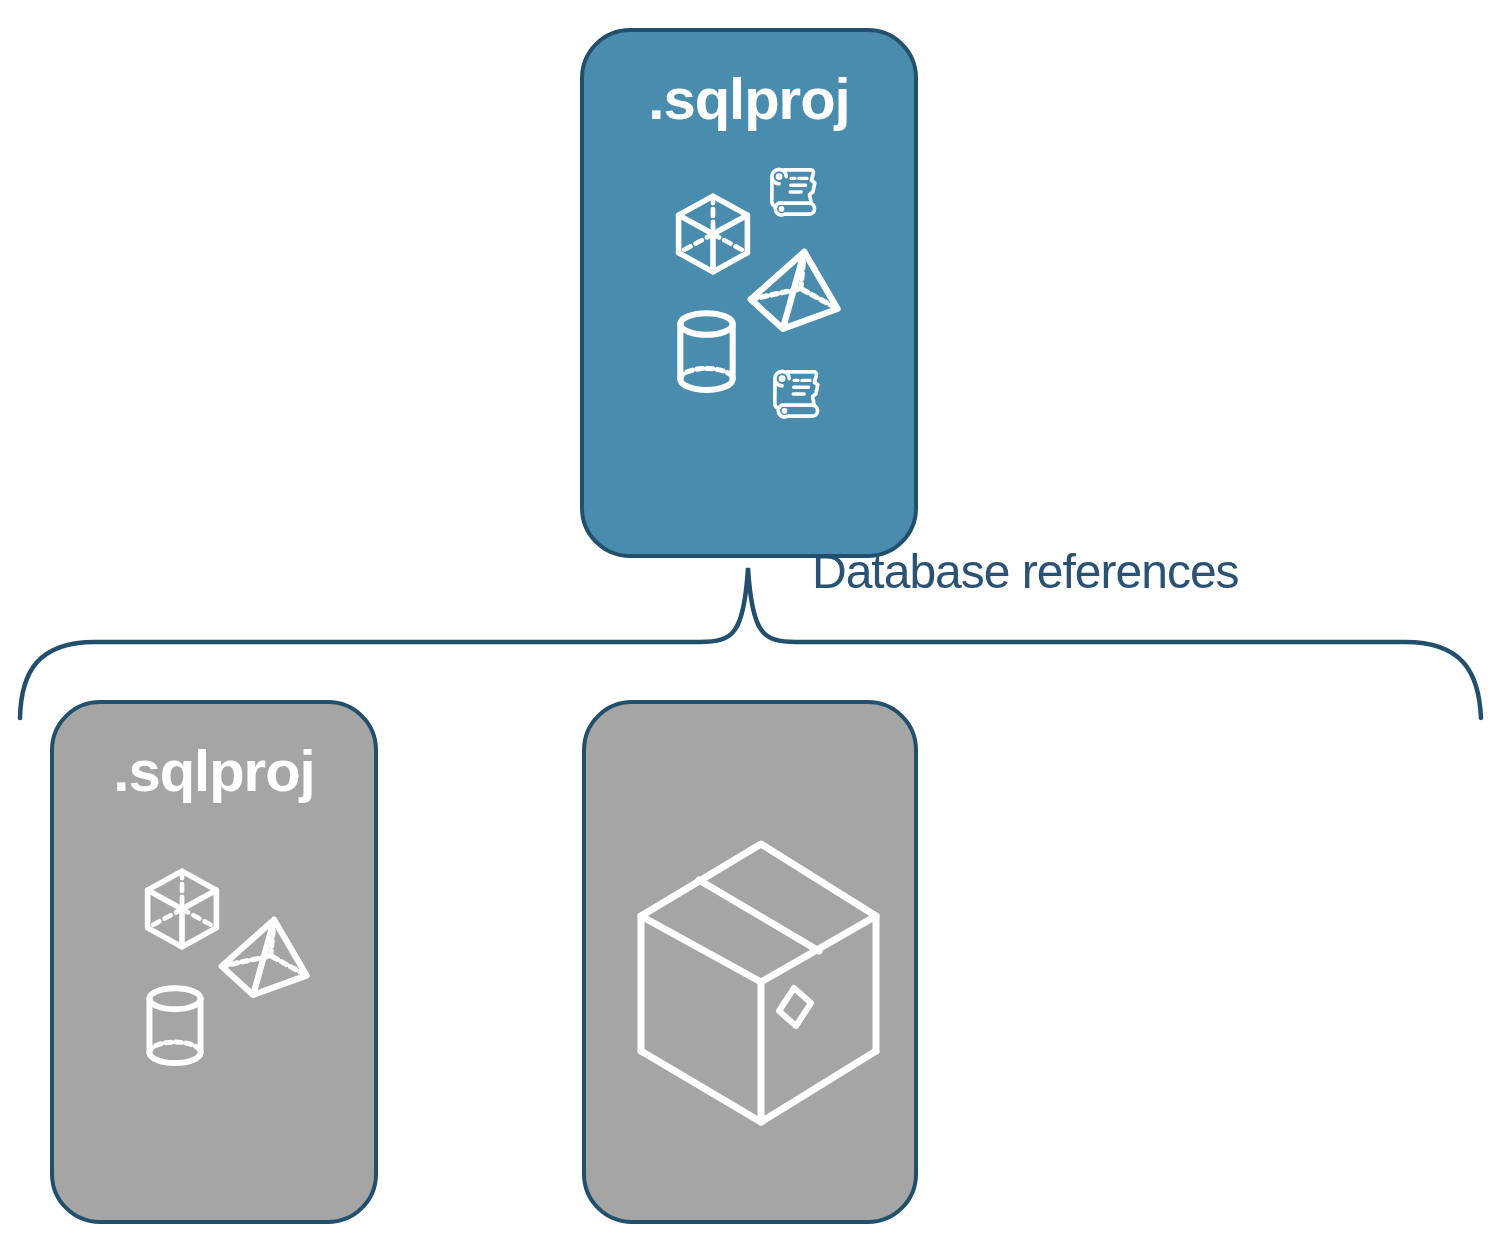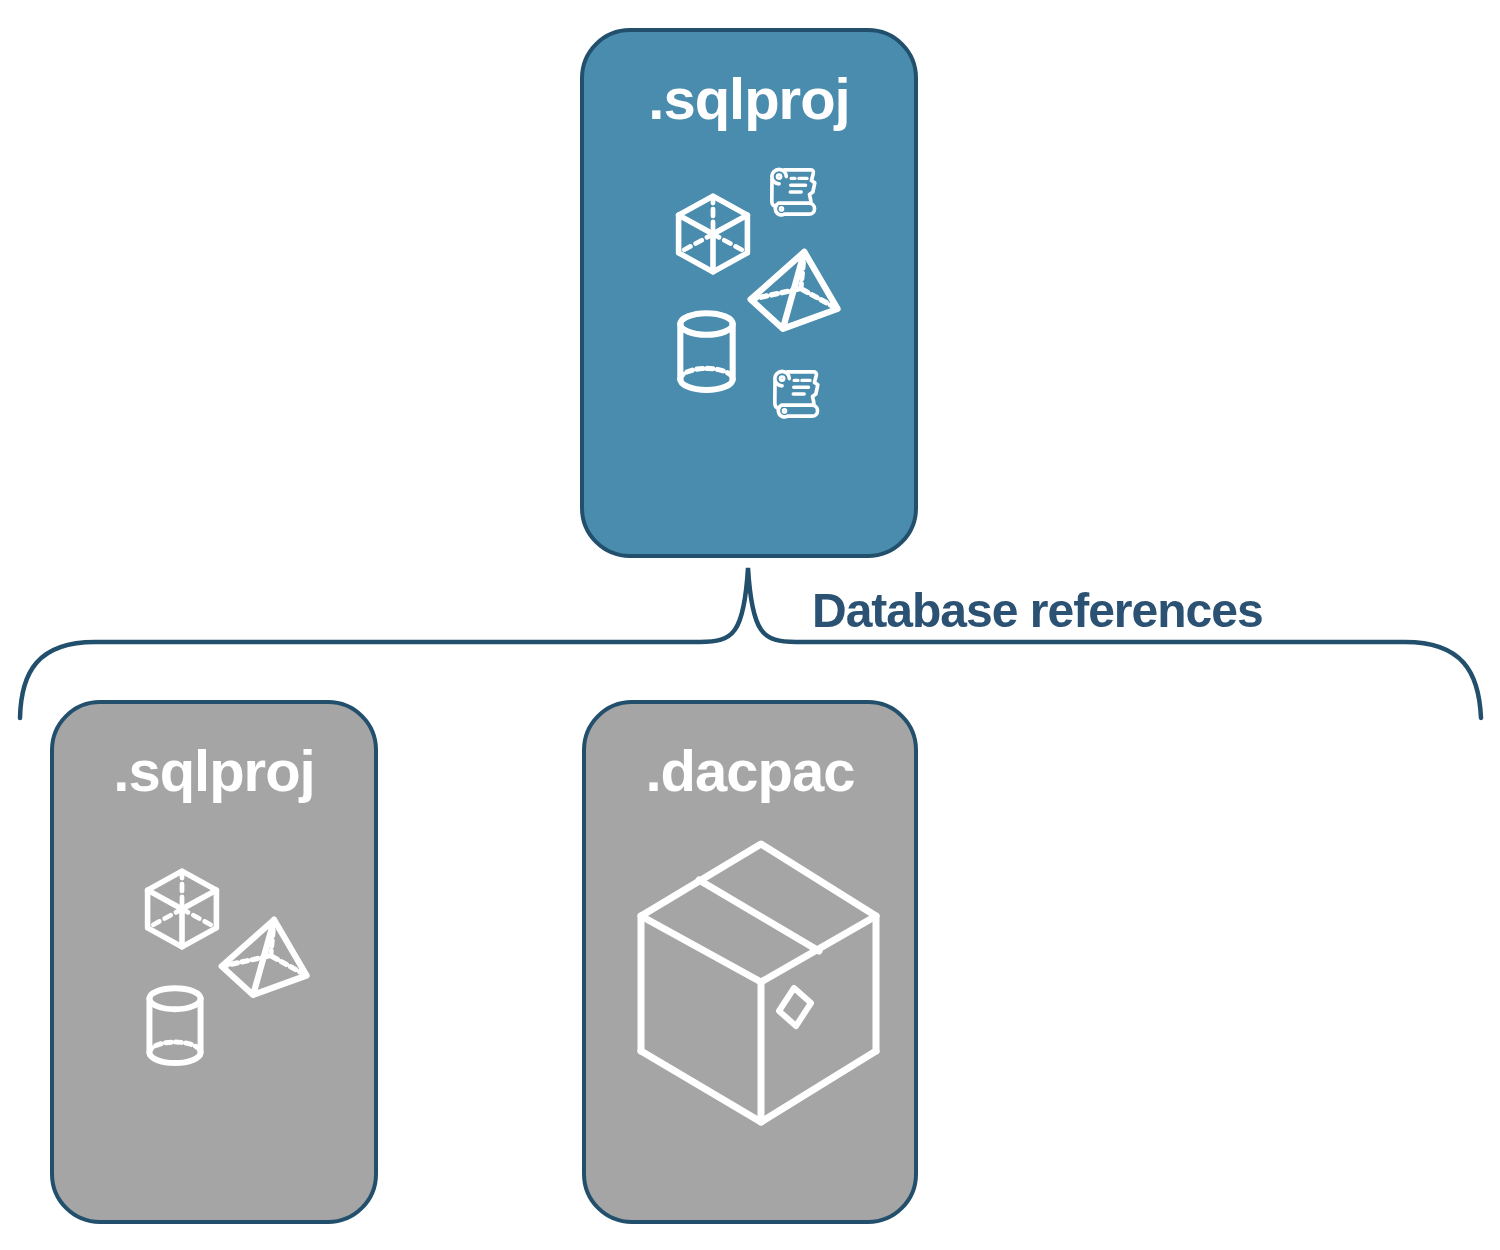--- a/index.html
+++ b/index.html
@@ -17,22 +17,22 @@
   .card-child{top:700px;height:524px;background:var(--child-card-fill,#A5A5A5);}
   .card-child.c1{left:50px;width:328px;}
   .card-child.c2{left:582px;width:336px;}
   .card-child.c3{left:1112px;width:340px;}
   .card-title{
     margin-top:38px;text-align:center;
     color:#ffffff;font-weight:bold;font-size:58px;line-height:1.0;
     letter-spacing:-1px;
   }
   .connector-label{
-    position:absolute;left:812px;top:583px;width:560px;
-    font-size:48px;font-weight:bold;color:var(--connector-text,#2B5273);
+    position:absolute;left:812px;top:544px;width:560px;
+    font-size:48px;font-weight:normal;color:var(--connector-text,#2B5273);
     letter-spacing:-1px;white-space:nowrap;
   }
   .brace{position:absolute;left:0;top:0;}
   .brace path{stroke:var(--outline,#22506C);stroke-width:4.5;fill:none;stroke-linecap:round;}
   .ic{position:absolute;}
   .ic path, .ic ellipse, .ic circle, .ic rect{
     stroke:var(--icon-stroke,#ffffff);fill:none;
     stroke-linecap:round;stroke-linejoin:round;
   }
   .ic .fillw{fill:var(--icon-stroke,#ffffff);stroke:none;}
@@ -111,21 +111,20 @@
 
     <svg class="ic" style="left:88px;top:281px;" width="66" height="84" viewBox="0 0 70 92">
       <ellipse cx="35" cy="15" rx="28" ry="11.5" stroke-width="6.5"></ellipse>
       <path stroke-width="6.5" d="M7,15 V74 M63,15 V74"></path>
       <path stroke-width="6.5" d="M7,74 A28,11.5 0 0 0 63,74"></path>
       <path stroke-width="5.5" stroke-dasharray="6 5" d="M7,74 A28,11.5 0 0 1 63,74"></path>
     </svg>
   </div>
 
   <div class="card card-child c2">
-    <div class="card-title">.dacpac</div>
 
     <svg class="ic" style="left:50px;top:135px;" width="250" height="290" viewBox="0 0 250 290">
       <path stroke-width="7" d="M125,5 L240,77 L125,143 L5,77 Z"></path>
       <path stroke-width="7" d="M63,41 L183,112"></path>
       <path stroke-width="7" d="M5,77 V212 M240,77 V212 M125,143 V283"></path>
       <path stroke-width="7" d="M5,212 L125,283 L240,212"></path>
       <path stroke-width="6" d="M143,172 L158,149 L175,164 L160,187 Z"></path>
     </svg>
   </div>
 

